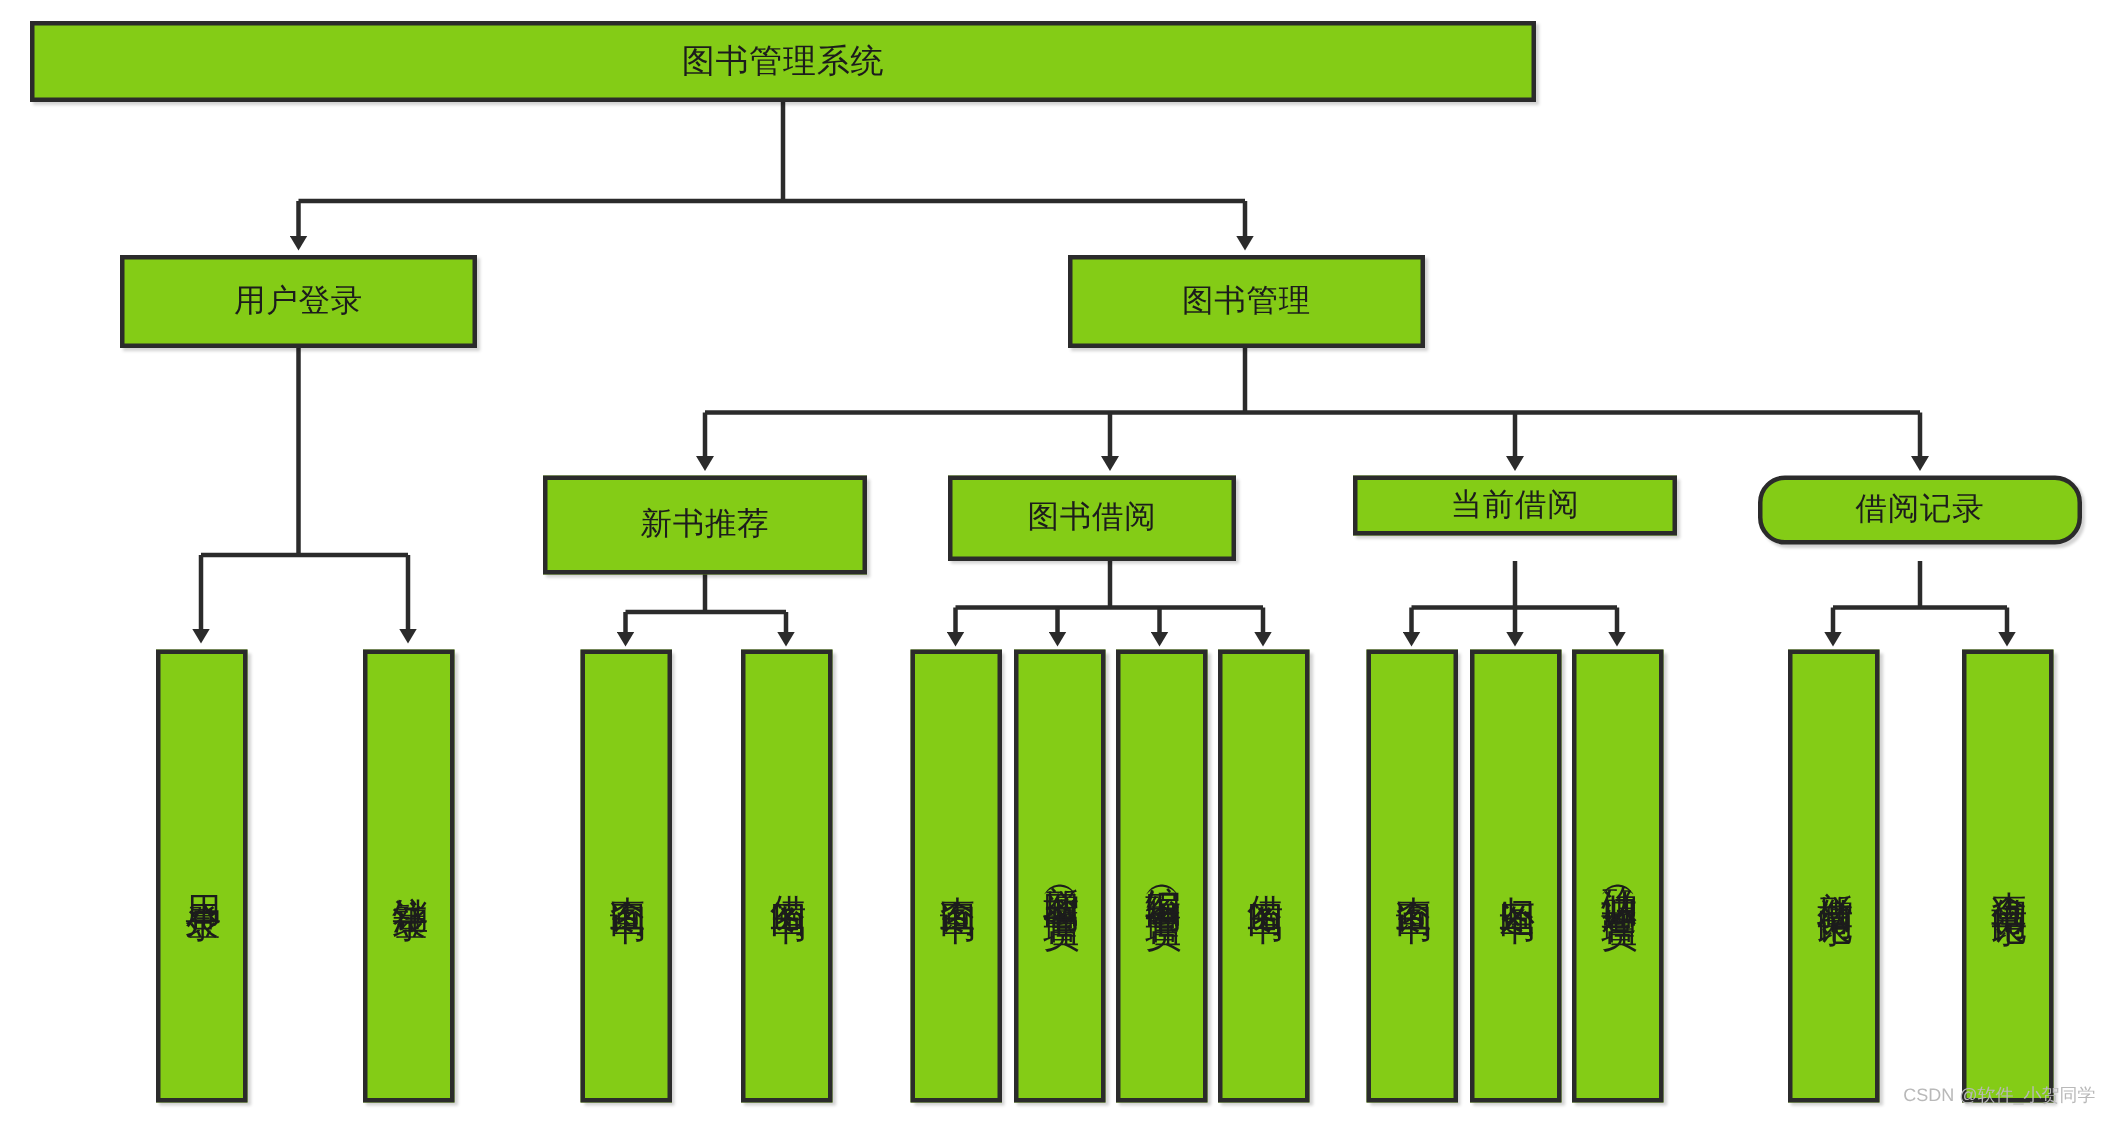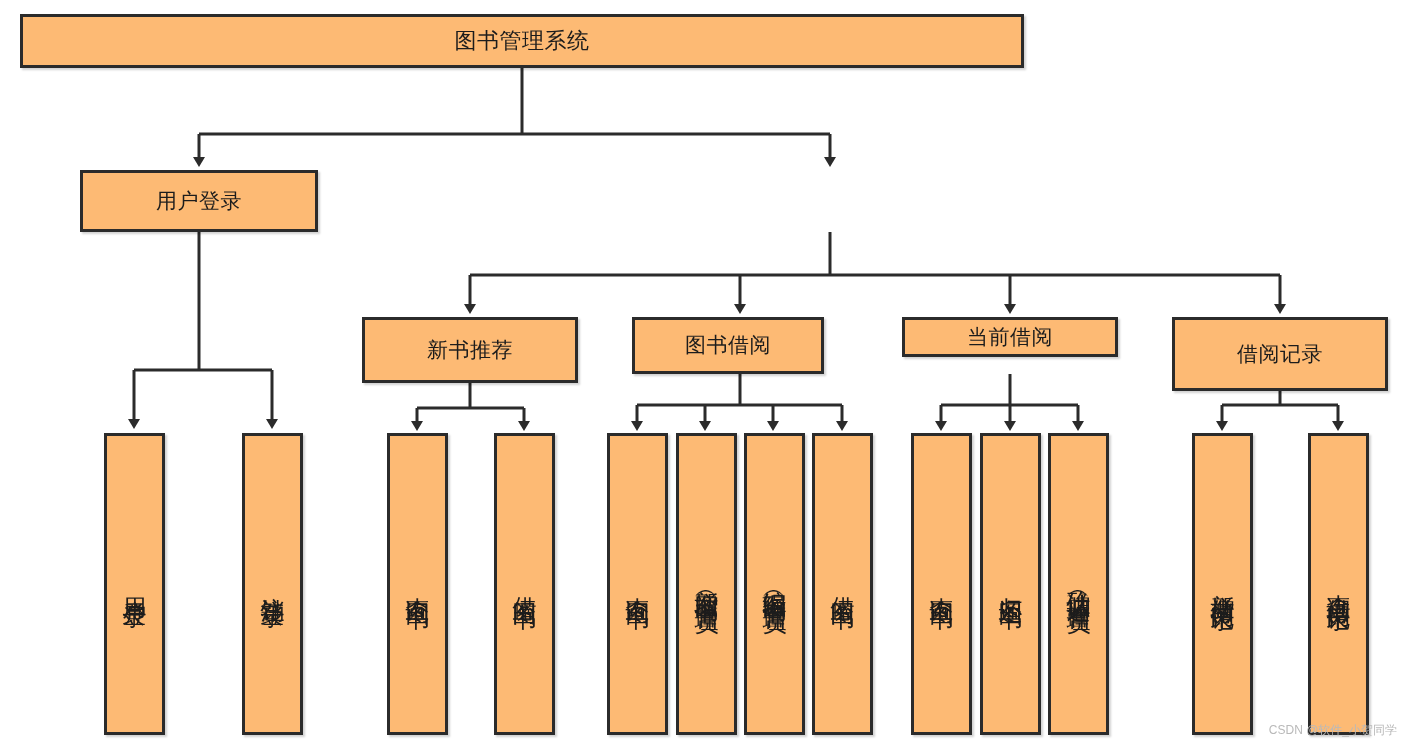--- a/index.html
+++ b/index.html
@@ -18,21 +18,21 @@
     position: absolute;
     left: 0;
     top: 0;
     width: 1405px;
     height: 747px;
   }
   .node-box {
     position: absolute;
     box-sizing: border-box;
     border: 3px solid #2b2b2b;
-    background: #fdba74;
+    background: #84cc16;
     box-shadow: 2px 2px 2px rgba(0,0,0,0.18);
     display: flex;
     align-items: center;
     justify-content: center;
     overflow: hidden;
   }
   .node-label {
     color: #1c1c1c;
     font-size: 21px;
     line-height: 1.05;
@@ -121,31 +121,34 @@
     </g>
   </svg>
 
   <div class="node-box root" style="left:20px; top:14px; width:1004px; height:54px;">
     <span class="node-label">图书管理系统</span>
   </div>
 
   <div class="node-box" style="left:80px; top:170px; width:238px; height:62px;">
     <span class="node-label">用户登录</span>
   </div>
+  <div class="node-box" style="left:712px; top:170px; width:238px; height:62px;">
+    <span class="node-label">图书管理</span>
+  </div>
 
   <div class="node-box" style="left:362px; top:317px; width:216px; height:66px;">
     <span class="node-label">新书推荐</span>
   </div>
   <div class="node-box" style="left:632px; top:317px; width:192px; height:57px;">
     <span class="node-label">图书借阅</span>
   </div>
   <div class="node-box" style="left:902px; top:317px; width:216px; height:40px;">
     <span class="node-label">当前借阅</span>
   </div>
-  <div class="node-box" style="left:1172px; top:317px; width:216px; height:74px;">
+  <div class="node-box" style="left:1172px; top:317px; width:216px; height:46px;border-radius:18px;">
     <span class="node-label">借阅记录</span>
   </div>
 
   <div class="node-box vertical" style="left:104px; top:433px; width:61px; height:302px;">
     <span class="node-label">用户登录</span>
   </div>
   <div class="node-box vertical" style="left:242px; top:433px; width:61px; height:302px;">
     <span class="node-label">注销登录</span>
   </div>
 

